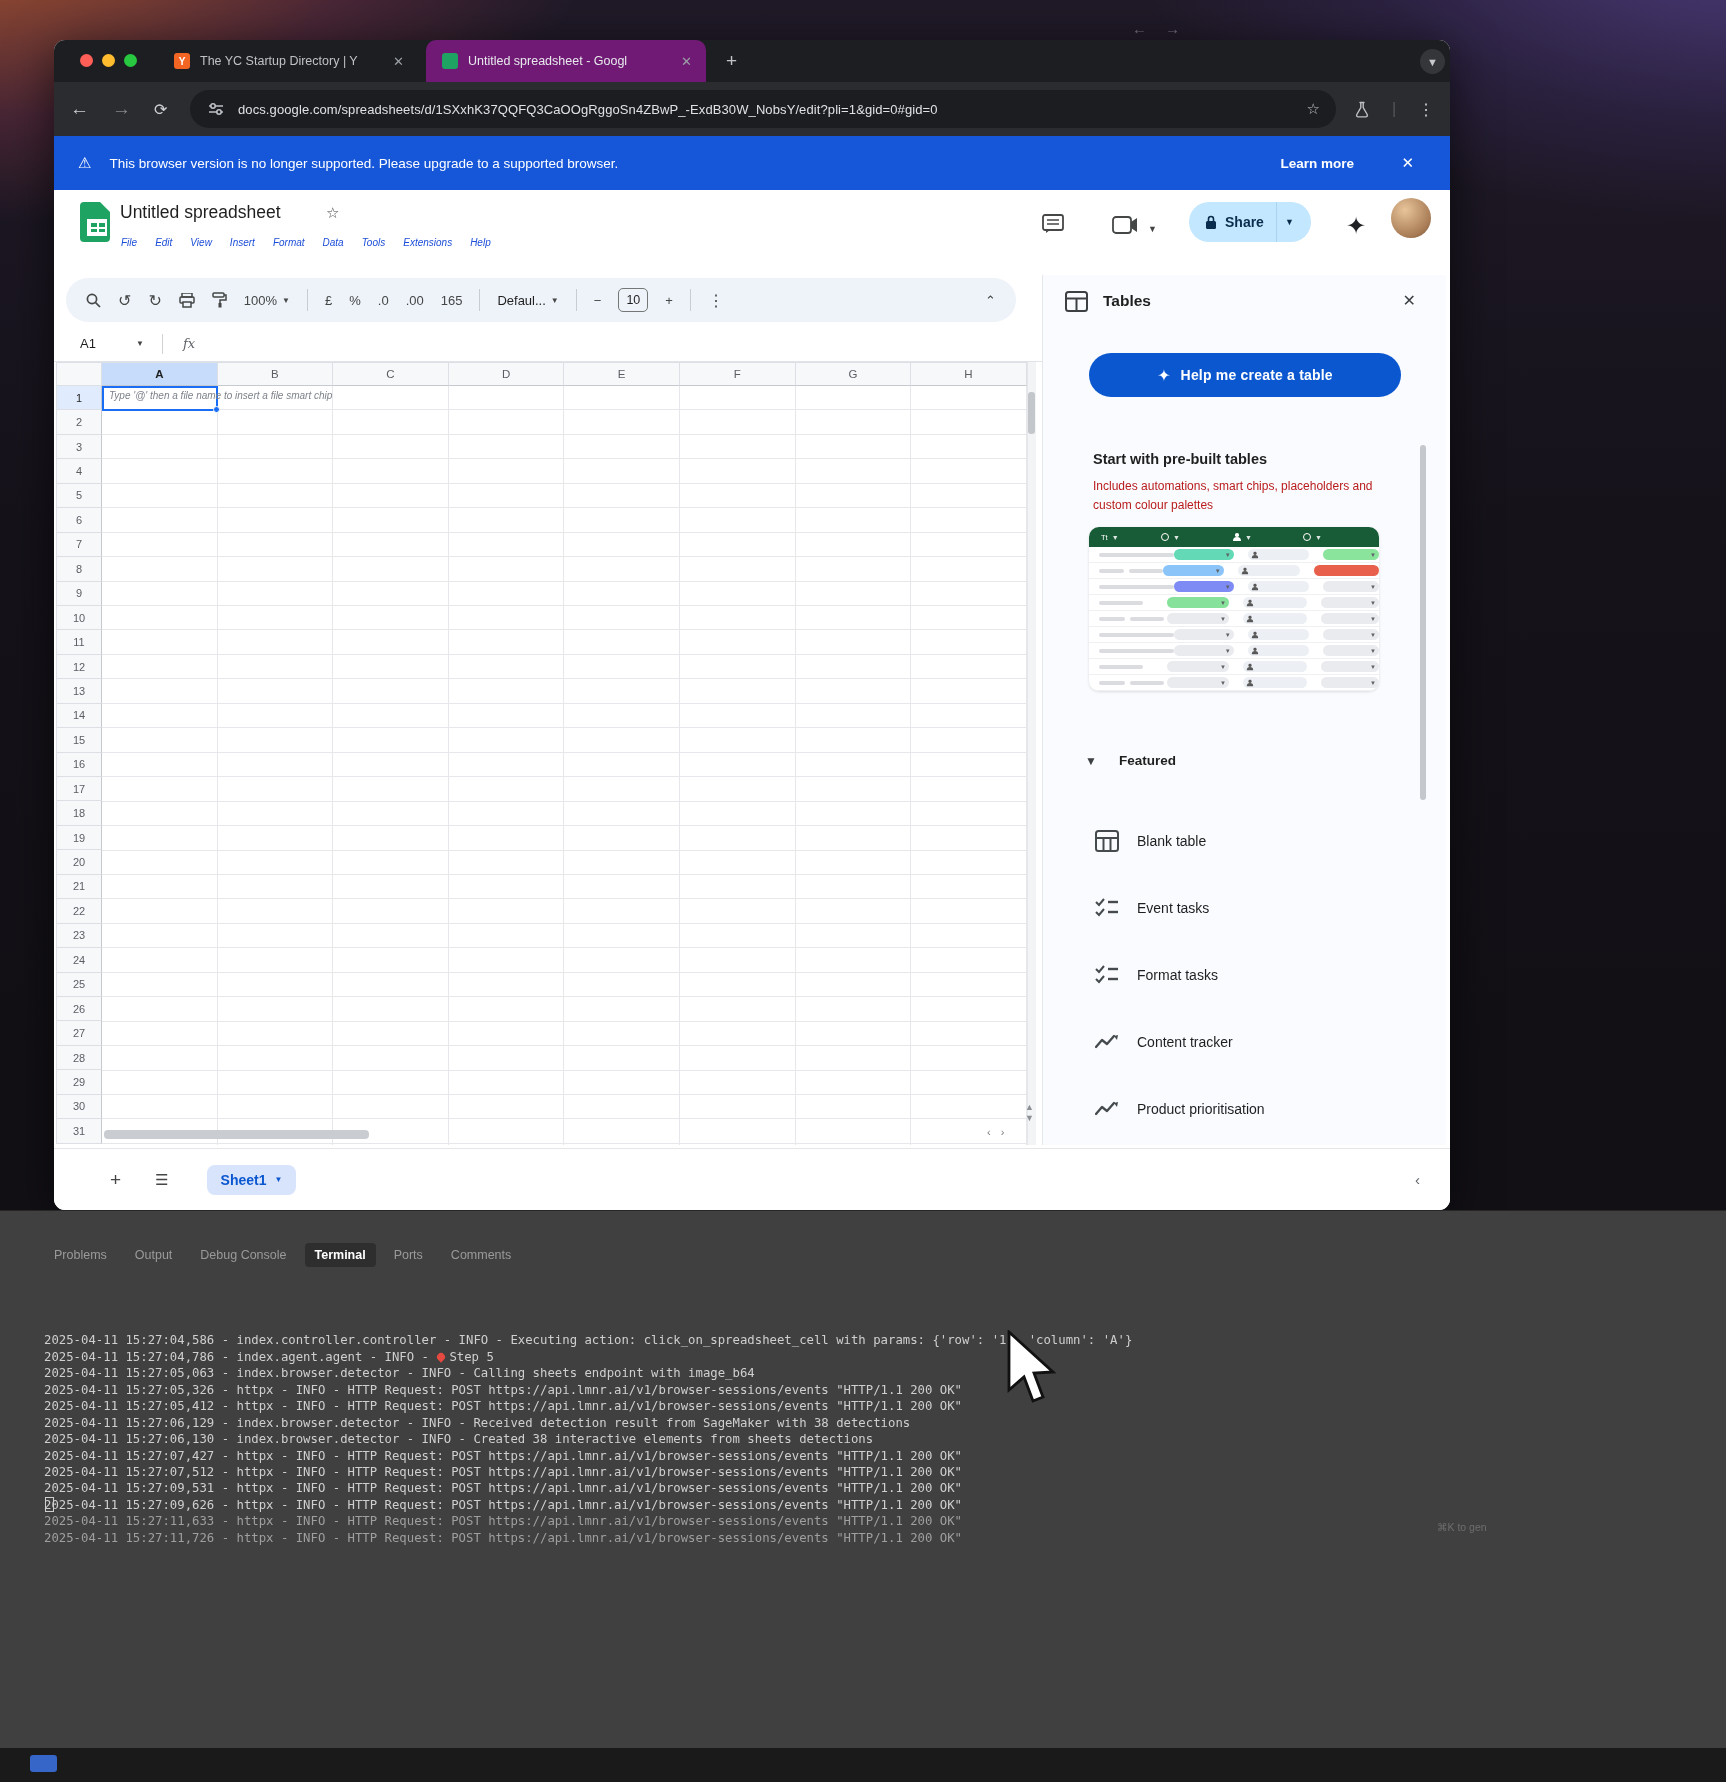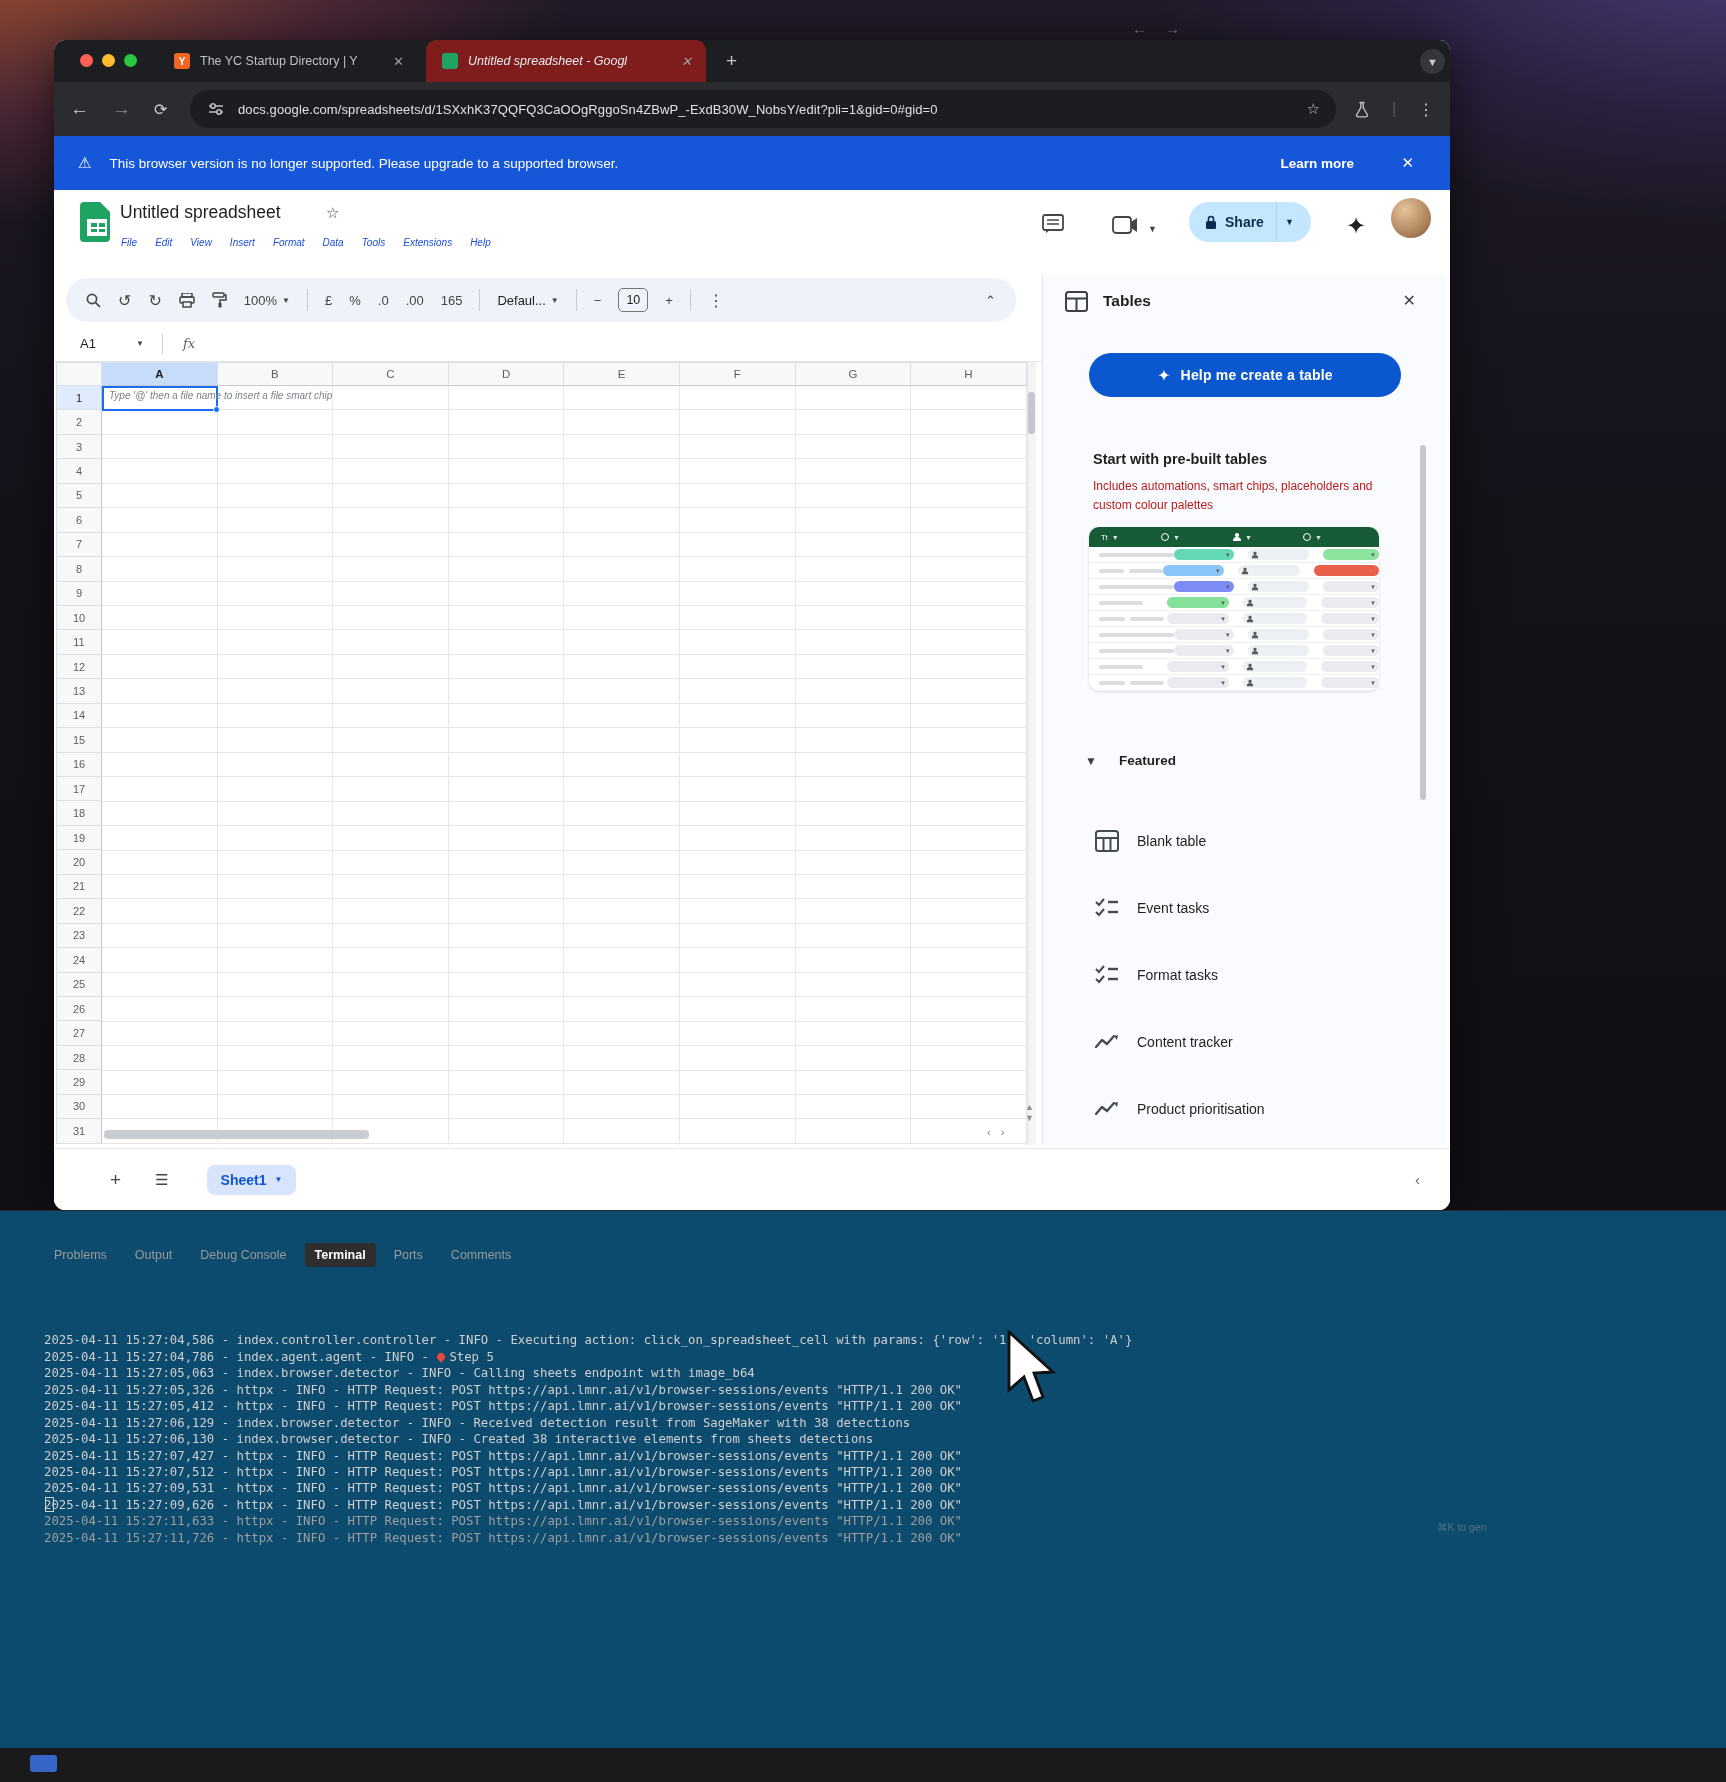--- a/index.html
+++ b/index.html
@@ -22,21 +22,21 @@
   .window { position:absolute; left:54px; top:40px; width:1396px; height:1170px;
     border-radius:11px; overflow:hidden; background:#fff;
     box-shadow:0 10px 48px rgba(0,0,0,.6); }
 
   
   .tabstrip { position:absolute; left:0; top:0; width:100%; height:42px; background:#1d1e21; }
   .light { position:absolute; top:14px; width:13px; height:13px; border-radius:50%; }
   .light.red{left:26px; background:#ff5f57;} .light.yellow{left:48px; background:#febc2e;} .light.green{left:70px; background:#28c840;}
   .tab { position:absolute; top:0; height:42px; display:flex; align-items:center; }
   .tab1 { left:104px; width:260px; }
-  .tab2 { left:372px; width:280px; background:#7f1d1d; border-radius:10px 10px 0 0;font-style:italic; }
+  .tab2 { left:372px; width:280px; background:#701a75; border-radius:10px 10px 0 0; }
   .favicon { width:16px; height:16px; border-radius:3px; margin:0 10px 0 16px; flex:none;
     display:flex; align-items:center; justify-content:center; font-size:10px; font-weight:bold; color:#fff; }
   .favicon.yc { background:#f26522; }
   .favicon.sheets { background:#1ea362; position:relative; }
   .favicon.sheets::after{ content:""; position:absolute; left:4px; top:4px; width:8px; height:8px;
     background:linear-gradient(#fff,#fff) left/8px 1.5px no-repeat center,
       repeating-linear-gradient(to bottom, #fff 0 1.5px, transparent 1.5px 4px),
       repeating-linear-gradient(to right, #fff 0 1.5px, transparent 1.5px 4px); opacity:.95;}
   .tab-title { font-size:12.5px; color:#bec1c6; white-space:nowrap; overflow:hidden; text-overflow:ellipsis; max-width:180px; }
   .tab2 .tab-title { color:#e8eaed; }
@@ -184,21 +184,21 @@
     display:flex; align-items:center; }
   .sb-plus { margin-left:56px; font-size:19px; color:#444746; }
   .sb-menu { margin-left:34px; font-size:15px; color:#444746; }
   .sheet-chip { margin-left:38px; height:30px; padding:0 14px; border-radius:8px; background:#d8e3fc;
     display:flex; align-items:center; gap:8px; }
   .sheet-chip .label { font-size:14px; font-weight:bold; color:#0b57d0; }
   .sheet-chip .caret { font-size:8px; color:#0b57d0; }
   .sb-right { margin-left:auto; margin-right:30px; font-size:15px; color:#5f6368; }
 
   
-  .vscode { position:absolute; left:0; top:1210px; width:100%; height:572px; background:#0c4a6e; border-top:1px solid #262626; }
+  .vscode { position:absolute; left:0; top:1210px; width:100%; height:572px; background:#404040; border-top:1px solid #262626; }
   .term-tabs { position:absolute; left:44px; top:32px; display:flex; gap:8px; align-items:center; }
   .term-tab { font-size:12.5px; color:#9a9a9a; padding:5px 10px; border-radius:4px; white-space:nowrap; }
   .term-tab.active { color:#fff; background:#2e2e2e; font-weight:bold; }
   .term-log { position:absolute; left:44px; top:72px; font-family:"DejaVu Sans Mono", monospace;
     font-size:12.3px; line-height:16.45px; color:#cfcfcf; white-space:pre; }
   .tline:nth-last-child(-n+2){ color:#9f9f9f; }
   .pin { display:inline-block; width:8px; height:8px; background:#e5493f; border-radius:50% 50% 50% 0;
     transform:rotate(-45deg); margin:0 4px 0 1px; }
   .term-cursor { position:absolute; left:45px; top:286px; width:9px; height:15px; border:1px solid #cfcfcf; }
   .term-hint { position:absolute; left:1437px; top:310px; font-size:10.5px; color:#9a9a9a; opacity:.5; }

